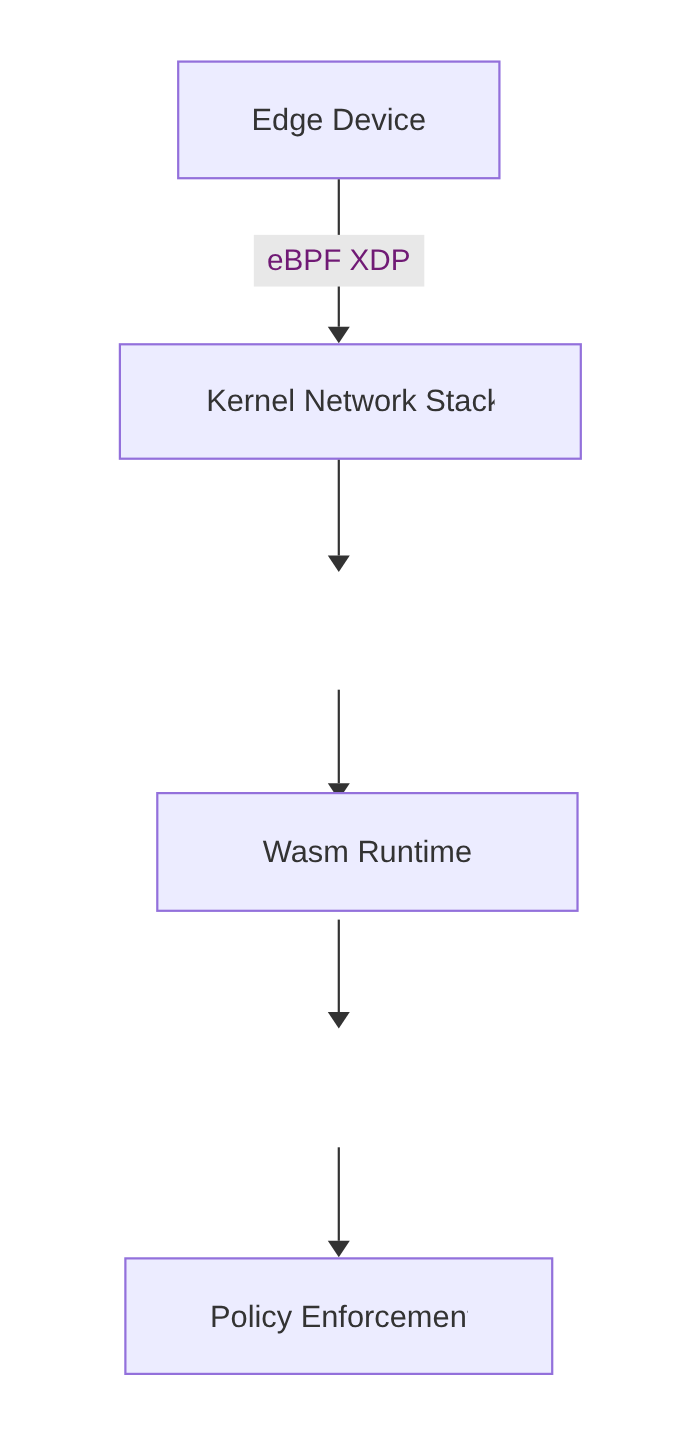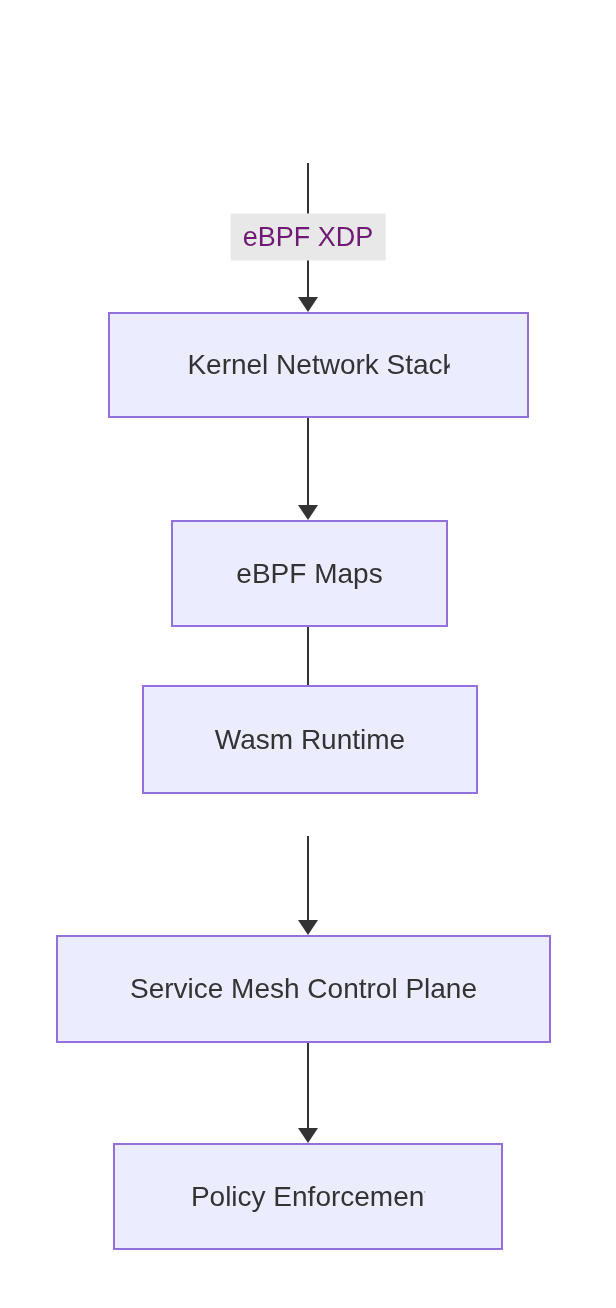--- a/index.html
+++ b/index.html
@@ -60,49 +60,46 @@
     line-height: 1;
     padding: 10px 12px;
     white-space: nowrap;
   }
 </style>
 </head>
 <body>
 
 <div class="canvas" data-name="flowchart-canvas">
 
+  <div class="node" data-name="node-edge-device" style="left:161px; top:55px; width:294px; height:108px;">
+    <span class="node-label" data-name="node-edge-device-label">Edge Device</span>
+  </div>
 
   <div class="edge-line" data-name="edge-line-1" style="left:307px; top:163px; height:134px;"></div>
   <div class="arrowhead" data-name="arrowhead-icon-1" style="left:298px; top:297px;"></div>
   <div class="edge-label" data-name="edge-label-ebpf-xdp" style="left:308px; top:237px;">eBPF XDP</div>
 
   <div class="node" data-name="node-kernel-network-stack" style="left:98px; top:312px; width:421px; height:106px;margin-left:10px;">
     <span class="node-label" data-name="node-kernel-network-stack-label">Kernel Network Stack</span>
   </div>
 
   <div class="edge-line" data-name="edge-line-2" style="left:307px; top:418px; height:87px;"></div>
   <div class="arrowhead" data-name="arrowhead-icon-2" style="left:298px; top:505px;"></div>
 
-  <div class="node" data-name="node-ebpf-maps" style="left:171px; top:520px; width:277px; height:107px;">
-    <span class="node-label" data-name="node-ebpf-maps-label">eBPF Maps</span>
-  </div>
 
   <div class="edge-line" data-name="edge-line-3" style="left:307px; top:627px; height:85px;"></div>
   <div class="arrowhead" data-name="arrowhead-icon-3" style="left:298px; top:712px;"></div>
 
-  <div class="node" data-name="node-wasm-runtime" style="left:142px; top:685px; width:336px; height:109px;">
+  <div class="node" data-name="node-wasm-runtime" style="left:142px; top:720px; width:384px; height:109px;">
     <span class="node-label" data-name="node-wasm-runtime-label">Wasm Runtime</span>
   </div>
 
   <div class="edge-line" data-name="edge-line-4" style="left:307px; top:836px; height:84px;"></div>
   <div class="arrowhead" data-name="arrowhead-icon-4" style="left:298px; top:920px;"></div>
 
-  <div class="node" data-name="node-service-mesh-control-plane" style="left:56px; top:935px; width:495px; height:108px;">
-    <span class="node-label" data-name="node-service-mesh-control-plane-label">Service Mesh Control Plane</span>
-  </div>
 
   <div class="edge-line" data-name="edge-line-5" style="left:307px; top:1043px; height:85px;"></div>
   <div class="arrowhead" data-name="arrowhead-icon-5" style="left:298px; top:1128px;"></div>
 
   <div class="node" data-name="node-policy-enforcement" style="left:113px; top:1143px; width:390px; height:107px;">
     <span class="node-label" data-name="node-policy-enforcement-label">Policy Enforcement</span>
   </div>
 
 </div>
 

